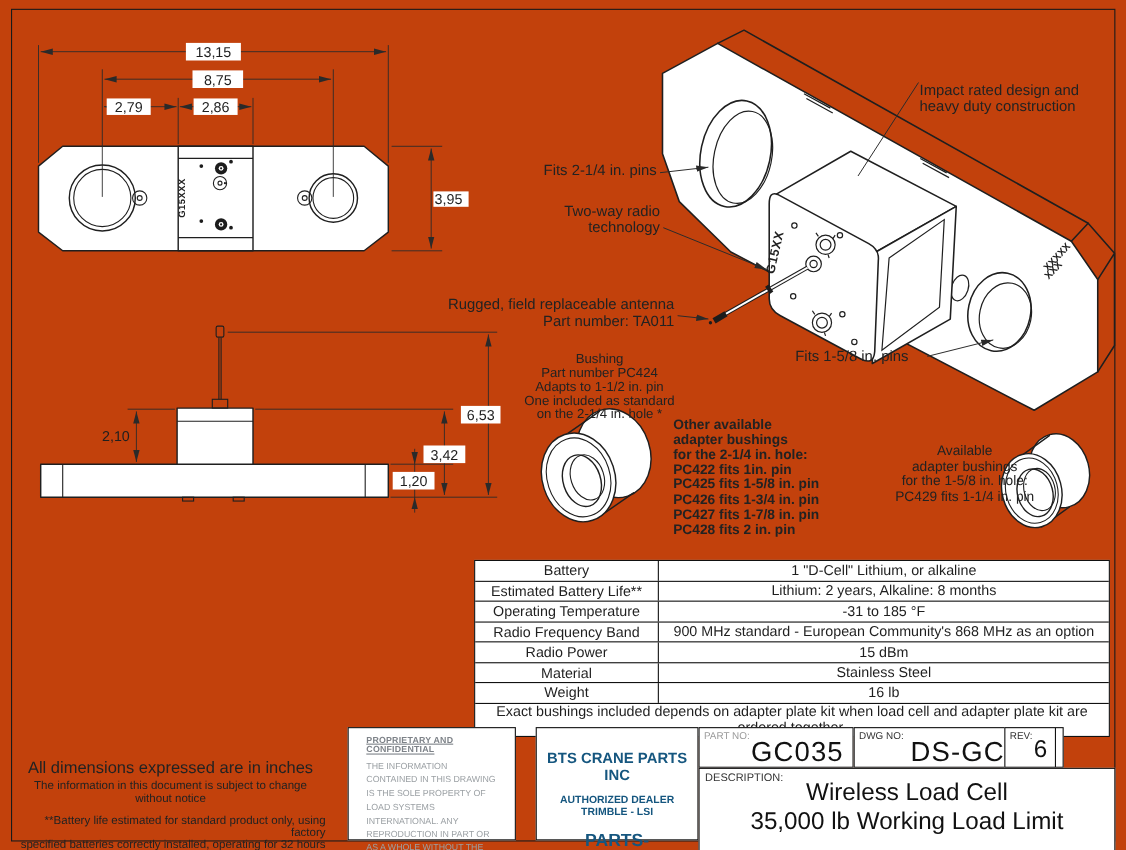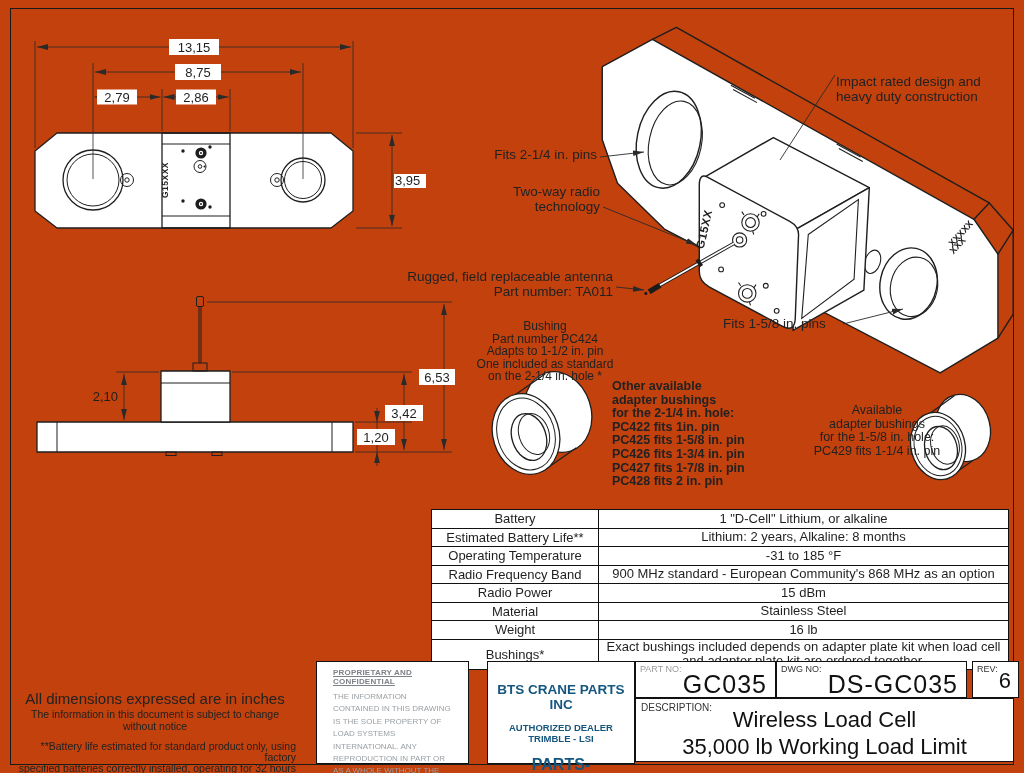--- a/index.html
+++ b/index.html
@@ -276,21 +276,20 @@
     </div>
     <div class="row h1r">
       <div class="lab">Material</div>
       <div class="val">Stainless Steel</div>
     </div>
     <div class="row h1r">
       <div class="lab">Weight</div>
       <div class="val">16 lb</div>
     </div>
     <div class="row h2r">
-      <div class="lab">Bushings*</div>
       <div class="val">Exact bushings included depends on adapter plate kit when load cell and adapter plate kit are ordered together.</div>
     </div>
   </div>
 
   <div class="abs notes" style="left:14px;top:690px;width:282px;">
     <div class="c" style="font-size:15px;">All dimensions expressed are in inches</div>
     <div class="c" style="font-size:10.5px;margin-top:1px;">The information in this document is subject to change without notice</div>
     <div class="r" style="font-size:10.5px;line-height:10.8px;margin-top:9px;">
       <div>**Battery life estimated for standard product only, using factory</div>
       <div>specified batteries correctly installed, operating for 32 hours per</div>
@@ -312,22 +311,22 @@
   </div>
 
   <div class="tb" style="left:635px;top:661px;width:141px;height:37px;padding:2px 4px;">
     <div class="cell-label" style="color:#9b9b9b;">PART NO:</div>
     <div class="big-val r" style="margin-top:-4px;padding-right:4px;">GC035</div>
   </div>
   <div class="tb" style="left:776px;top:661px;width:191px;height:37px;padding:2px 4px;">
     <div class="cell-label" style="color:#333;">DWG NO:</div>
     <div class="big-val r" style="margin-top:-4px;padding-right:4px;">DS-GC035</div>
   </div>
-  <div class="tb" style="left:972px;top:661px;width:47px;height:37px;padding:2px 4px;">
+  <div class="tb" style="left:913px;top:661px;width:47px;height:37px;padding:2px 4px;">
     <div class="cell-label" style="color:#333;">REV:</div>
     <div class="r" style="font-size:22px;margin-top:-6px;padding-right:3px;color:#111;">6</div>
   </div>
-  <div class="tb" style="left:635px;top:698px;width:379px;height:64px;padding:3px 5px;">
+  <div class="tb" style="left:635px;top:698px;width:379px;height:76px;padding:3px 5px;">
     <div class="cell-label" style="font-size:10px;color:#333;">DESCRIPTION:</div>
     <div class="c" style="font-size:22px;margin-top:-6px;color:#111;">Wireless Load Cell</div>
     <div class="c" style="font-size:22px;margin-top:1px;color:#111;">35,000 lb Working Load Limit</div>
   </div>
 </div>
 
 </body></html>

